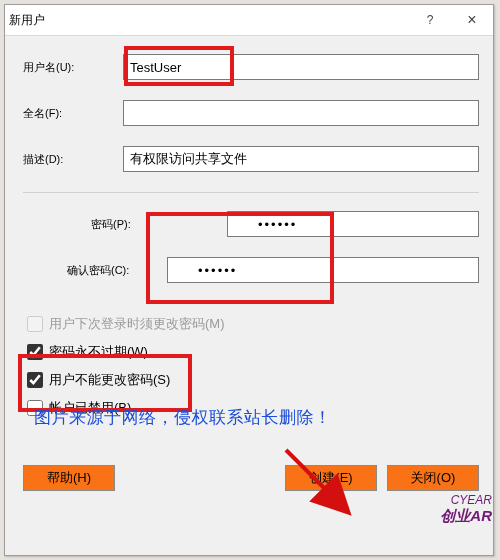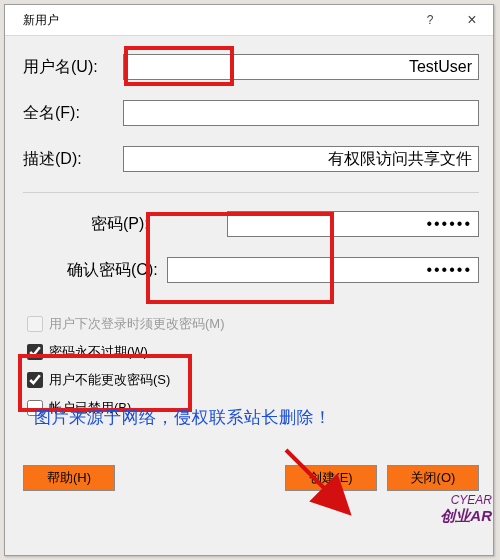--- a/index.html
+++ b/index.html
@@ -26,21 +26,21 @@
   }
   .titlebar {
     height: 30px;
     background: #ffffff;
     border-bottom: 1px solid #d9d9d9;
     display: flex;
     align-items: center;
   }
   .titlebar .title {
     flex: 1;
-    padding-left: 18px;
+    padding-left: 4px;
     font-size: 12px;
   }
   .titlebar .btn {
     width: 42px;
     height: 30px;
     display: flex;
     align-items: center;
     justify-content: center;
     font-size: 12px;
     color: #444;
@@ -48,35 +48,34 @@
   .client {
     padding: 18px 14px 10px 18px;
   }
   .row {
     display: flex;
     align-items: center;
     margin-bottom: 20px;
   }
   .row label.lbl {
     width: 100px;
-    font-size: 16px;
+    font-size: 11px;
   }
   .row .field-wrap {
     flex: 1;
   }
   input.txt {
     width: 100%;
     height: 26px;
     border: 1px solid #7a7a7a;
     background: #fff;
     padding: 2px 6px;
     box-sizing: border-box;
-    font-size: 16px;
+    font-size: 13px;
     font-family: inherit;
-    text-align: right;
   }
   input.pwfield {
     letter-spacing: 2px;
     padding-left: 30px;
   }
   .sep {
     height: 0;
     border-top: 1px solid #d0d0d0;
     margin: 4px 0 18px 0;
   }

